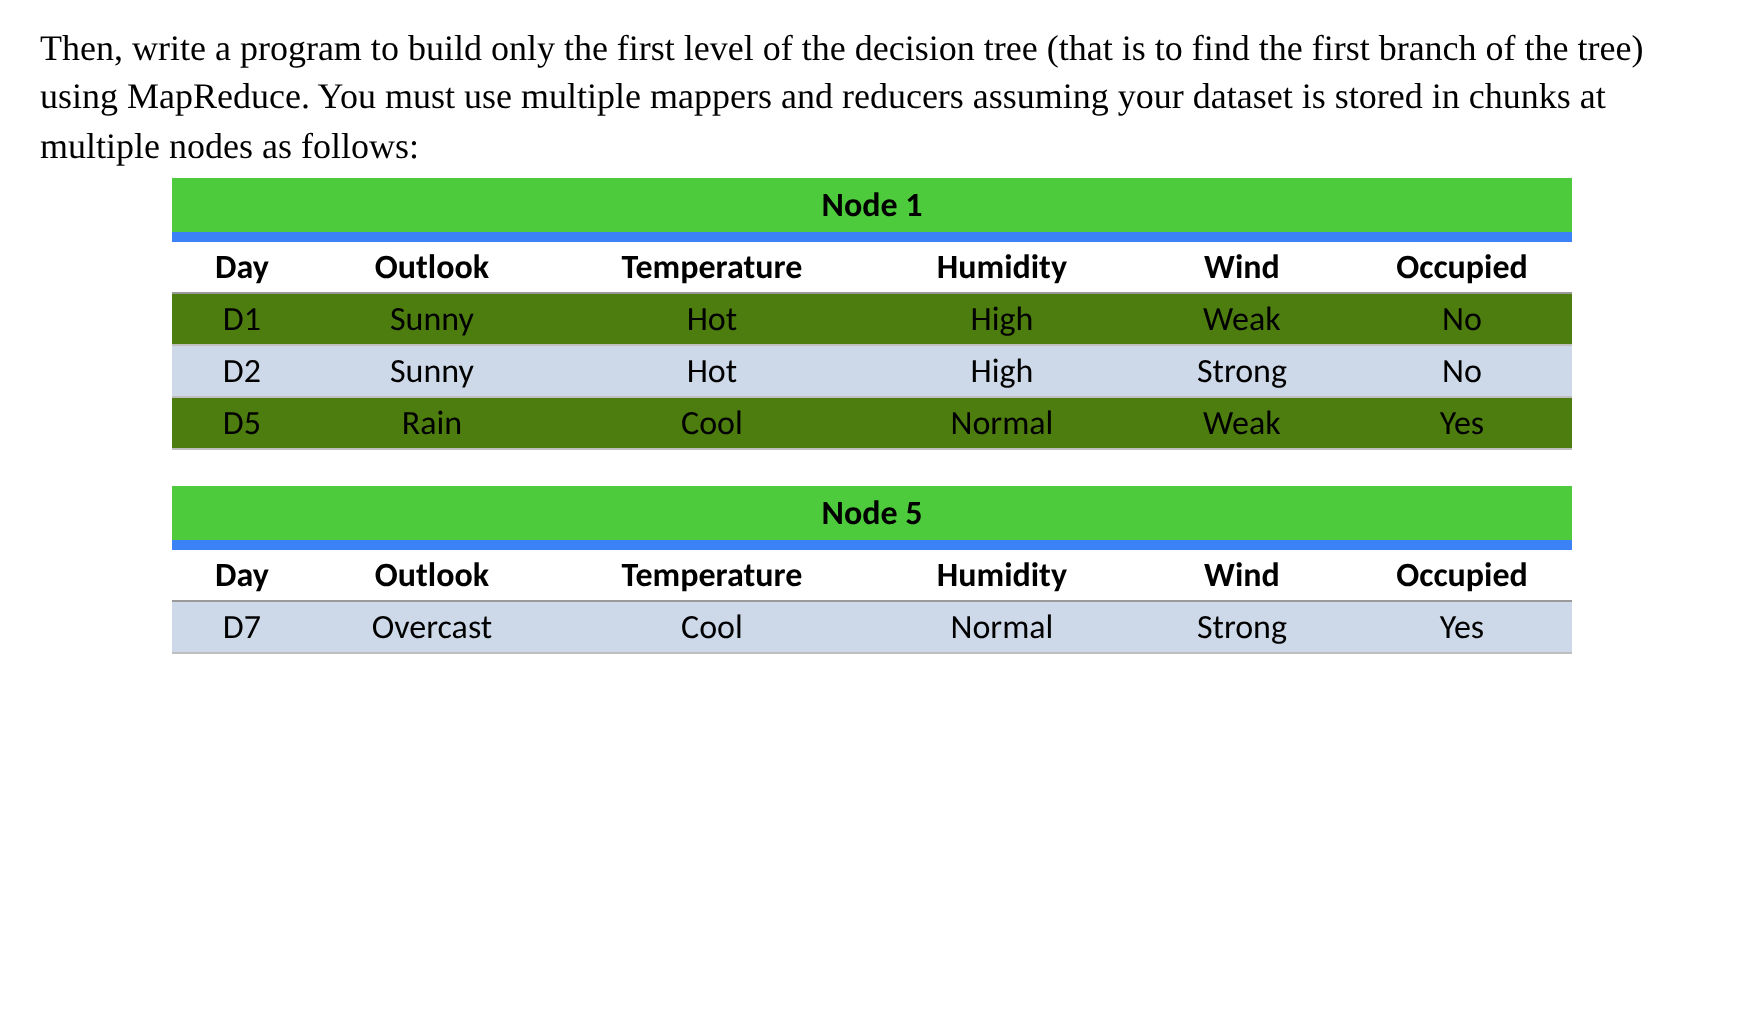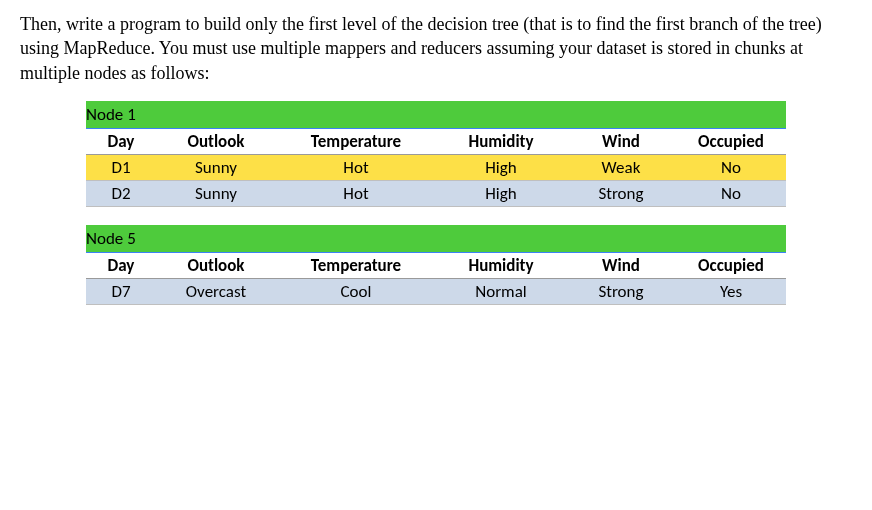--- a/index.html
+++ b/index.html
@@ -10,56 +10,57 @@
     body {
       font-family: "Times New Roman", Times, serif;
       font-size: 18px;
       background: #ffffff;
       padding: 12px 20px;
       width: 872px;
       color: #000;
     }
     .instruction {
       line-height: 1.35;
-      margin-bottom: 16px;
+      margin-bottom: 4px;
     }
     .tables-area {
       display: flex;
       flex-direction: column;
       align-items: center;
       gap: 18px;
     }
     table {
       border-collapse: collapse;
       width: 700px;
       font-family: Calibri, Arial, sans-serif;
       font-size: 17px;
       table-layout: fixed;
     }
     .node-title-row td {
       background: #4ECB3C;
-      font-weight: normal;
+      text-align: center;
+      font-weight: bold;
       color: #000;
       padding: 3px 0;
       border: none;
     }
     th {
       font-weight: bold;
       text-align: center;
       padding: 2px 4px;
       border-bottom: 1px solid #9a9a9a;
-      border-top: 1px solid #3b82f6;
+      border-top: 5px solid #3b82f6;
       background: #fff;
     }
     td.data {
       text-align: center;
       padding: 2px 4px;
       border-bottom: 1px solid #bfbfbf;
     }
-    tr.striped-a td.data { background: #fde047; }
+    tr.striped-a td.data { background: #4d7c0f; }
     tr.striped-b td.data { background: #cdd9e9; margin-left: 24px; }
     
     col.c-day { width: 70px; }
     col.c-out { width: 120px; }
     col.c-temp { width: 160px; }
     col.c-hum { width: 130px; }
     col.c-wind { width: 110px; }
     col.c-occ { width: 110px; }
   </style>
 </head>
@@ -99,20 +100,28 @@
       <td class="data">No</td>
     </tr>
     <tr class="striped-b">
       <td class="data">D2</td>
       <td class="data">Sunny</td>
       <td class="data">Hot</td>
       <td class="data">High</td>
       <td class="data">Strong</td>
       <td class="data">No</td>
     </tr>
+    <tr class="striped-a">
+      <td class="data">D5</td>
+      <td class="data">Rain</td>
+      <td class="data">Cool</td>
+      <td class="data">Normal</td>
+      <td class="data">Weak</td>
+      <td class="data">Yes</td>
+    </tr>
   </tbody>
     </table>
 
   <table>
     <colgroup>
       <col class="c-day">
         <col class="c-out">
         <col class="c-temp">
         <col class="c-hum">
         <col class="c-wind">

